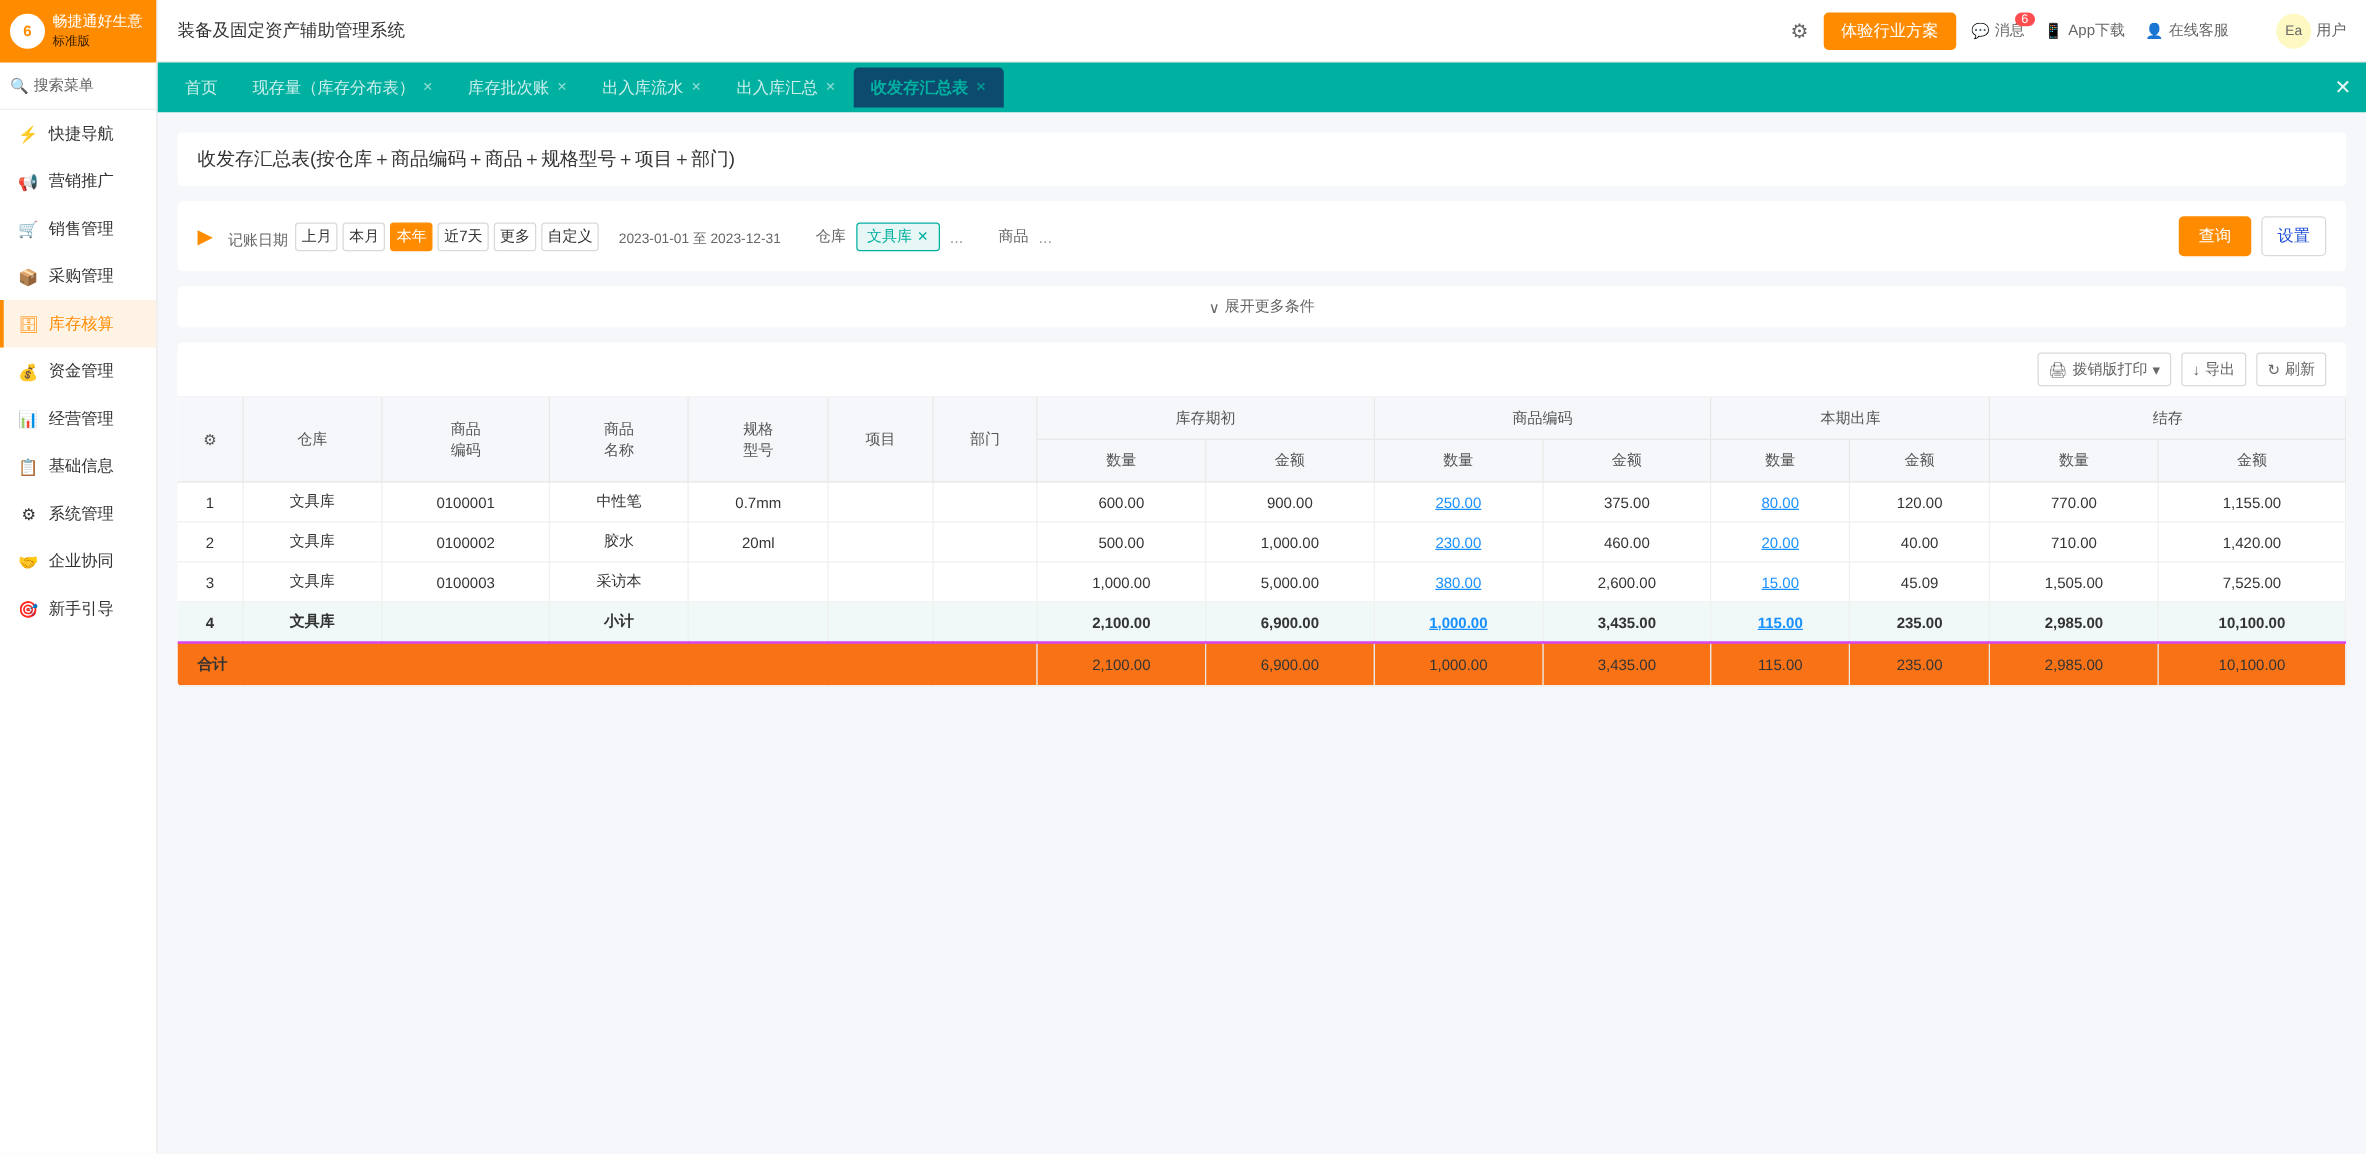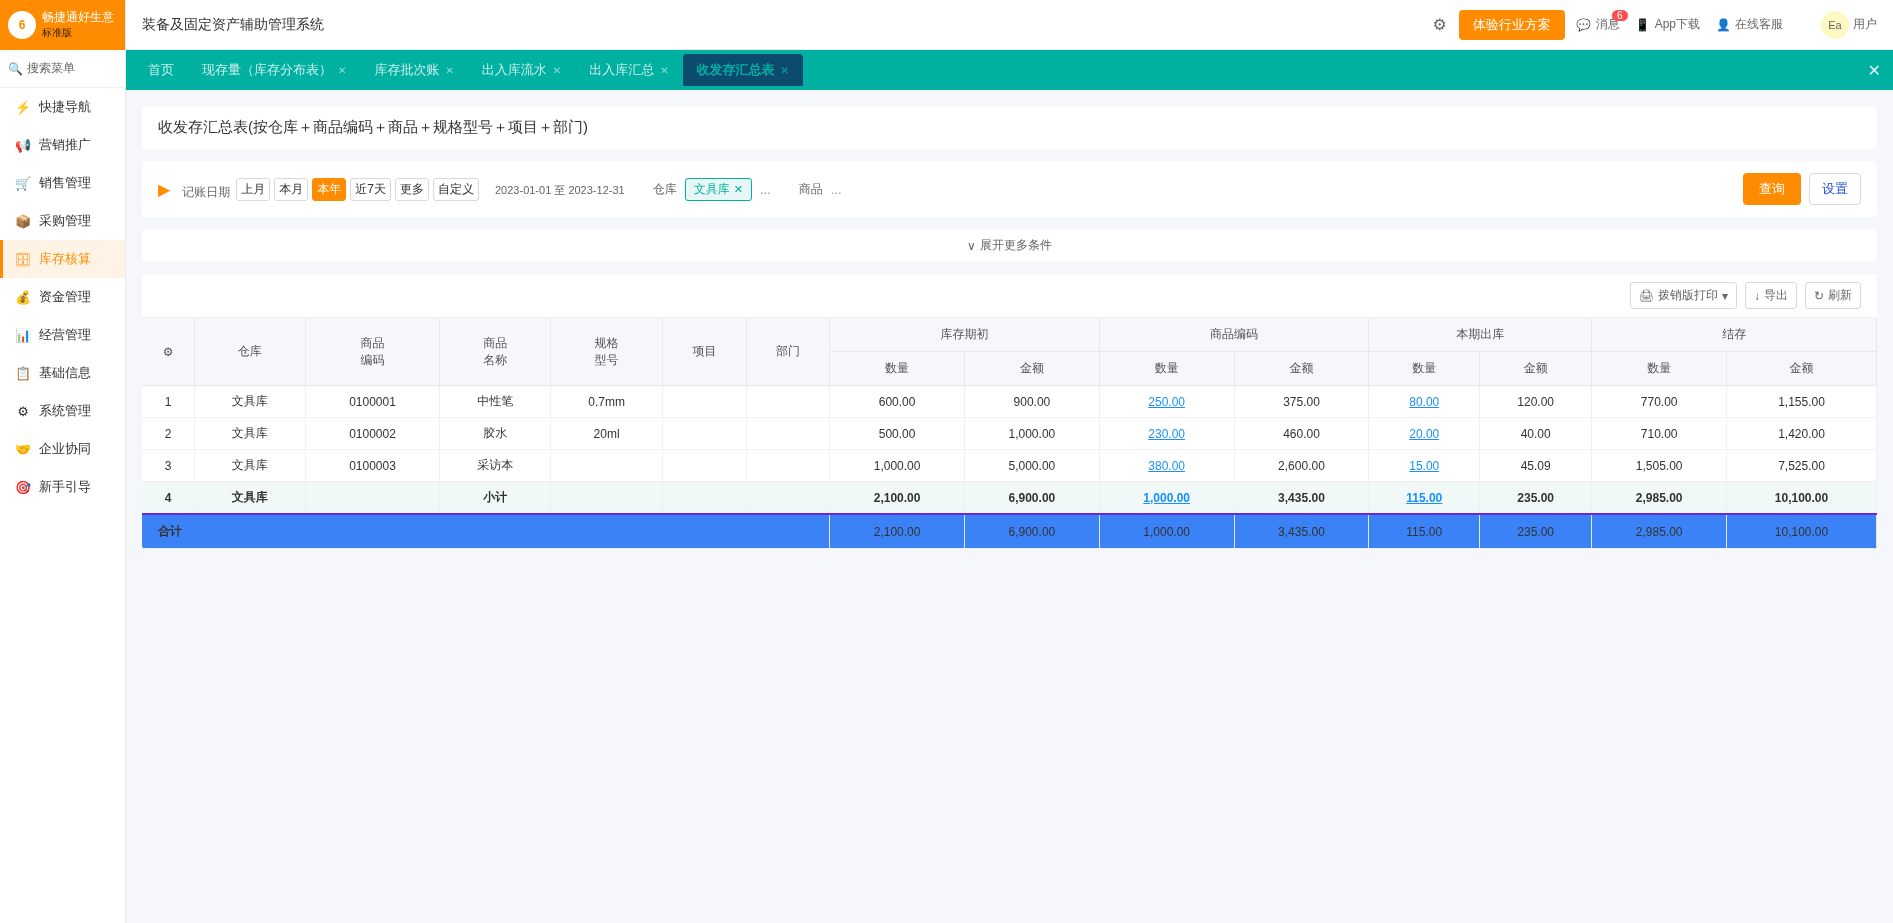--- a/index.html
+++ b/index.html
@@ -75,21 +75,21 @@
     .table-container { background: #fff; border-radius: 4px; overflow: hidden; }
     .data-table { width: 100%; border-collapse: collapse; font-size: 12px; }
     .data-table th { background: #f5f7fa; color: #555; font-weight: 500; padding: 8px 6px; text-align: center; border-bottom: 1px solid #e8e8e8; border-right: 1px solid #e8e8e8; white-space: nowrap; }
     .data-table td { padding: 7px 6px; text-align: center; border-bottom: 1px solid #f0f0f0; border-right: 1px solid #f0f0f0; color: #333; white-space: nowrap; }
     .data-table .subtotal-row td { background: #f0f9f8; font-weight: bold; }
     .th-group { text-align: center; }
     .link-text { color: #1890ff; text-decoration: underline; cursor: pointer; }
     .settings-icon-cell { color: #999; cursor: pointer; }
 
     
-    .table-footer { background: #3b82f6; border-top: 2px solid #6d28d9; }
+    .table-footer { background: #f97316; border-top: 2px solid #d946ef; }
     .table-footer td { padding: 8px 6px; font-weight: 500; color: #333; border-right: 1px solid #e8e8e8; text-align: center; }
 
     
     .th-section { background: #e8f5f4; }
   </style>
 </head>
 <body>
 
 <div class="sidebar">
   <div class="sidebar-logo">

